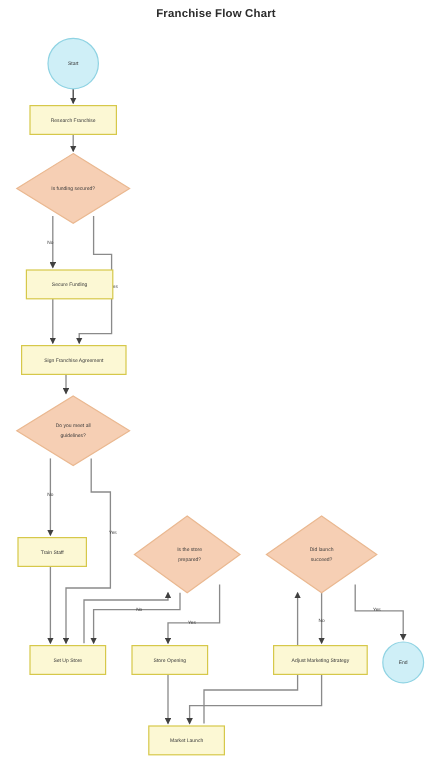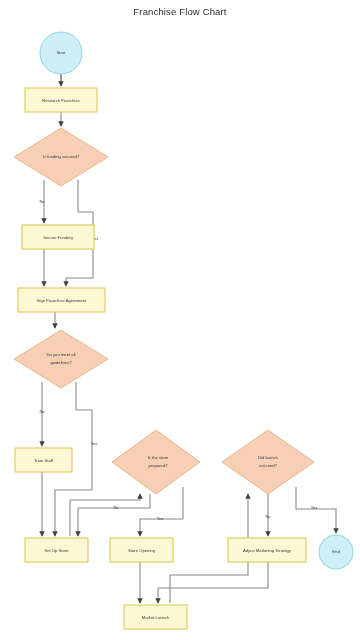--- a/index.html
+++ b/index.html
@@ -19,21 +19,21 @@
     width: 360px;
     height: 640px;
   }
   #chart-title {
     position: absolute;
     top: 6px;
     left: 0;
     width: 360px;
     text-align: center;
     font-size: 9.5px;
-    font-weight: normal;
+    font-weight: bold;
     color: #2b2b2b;
     letter-spacing: 0.15px;
   }
   svg#flow {
     position: absolute;
     top: 0;
     left: 0;
   }
   .node-label {
     font-family: "Liberation Sans", sans-serif;

